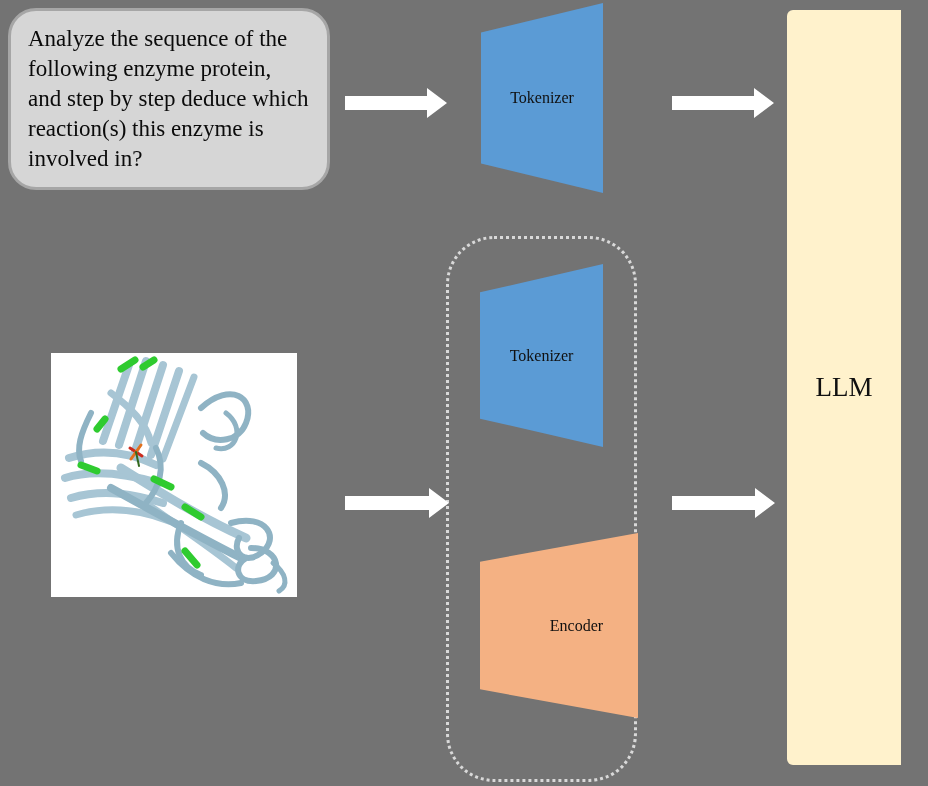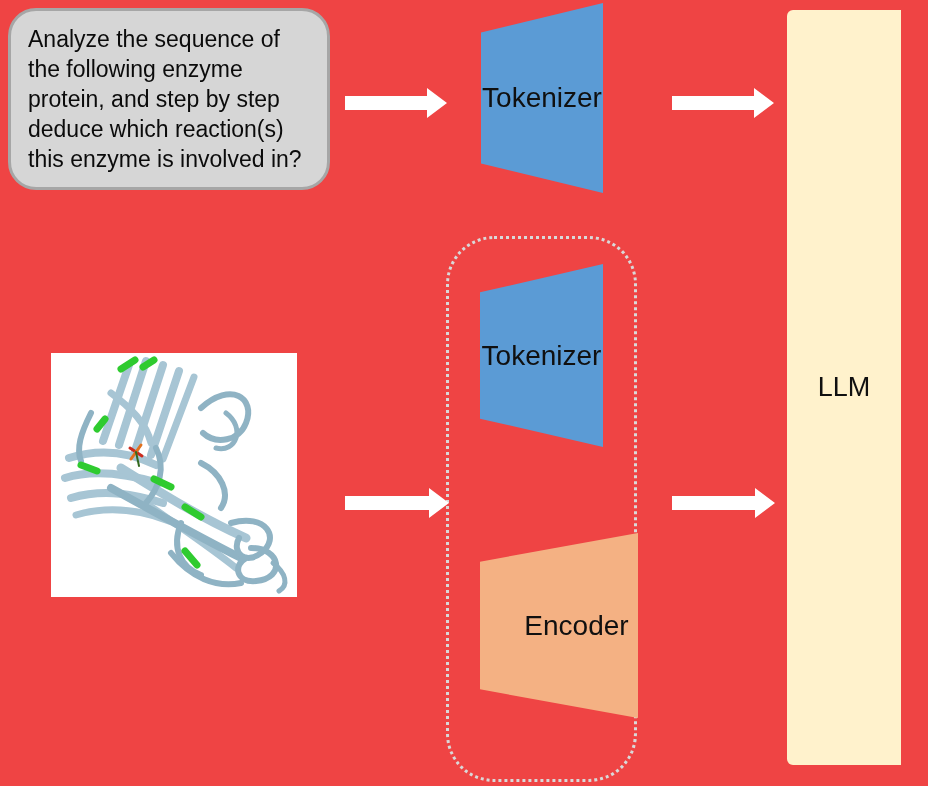--- a/index.html
+++ b/index.html
@@ -1,20 +1,20 @@
 <!DOCTYPE html>
 <html><head>
 <meta charset="utf-8">
 <style>
   html, body { margin: 0; padding: 0; background: #000; }
   .canvas {
     position: relative;
     width: 928px; height: 786px;
-    background: #ef4444;
-    font-family: Liberation Sans, sans-serif;
+    background: #737373;
+    font-family: Liberation Serif, serif;
     overflow: hidden;
   }
 
   
   .bubble {
     position: absolute; left: 8px; top: 8px;
     width: 322px; height: 182px;
     box-sizing: border-box;
     background: #D6D6D6;
     border: 3px solid #A6A6A6;
@@ -34,21 +34,21 @@
     width: 246px; height: 244px;
     background: #ffffff;
   }
   .protein svg { display: block; }
 
   
   .trap {
     position: absolute;
     display: flex; align-items: center; justify-content: center;
     clip-path: polygon(0% 15.5%, 100% 0%, 100% 100%, 0% 84.5%);
-    font-size: 28px; color: #101010;
+    font-size: 16px; color: #101010;
   }
   .trap-top { left: 481px; top: 3px;   width: 122px; height: 190px; background: #5B9BD5; }
   .trap-mid { left: 480px; top: 264px; width: 123px; height: 183px; background: #5B9BD5; }
   .trap-enc { left: 480px; top: 533px; width: 123px; height: 185px; background: #F4B183; padding-left: 35px; }
 
   
   .dotted-group {
     position: absolute; left: 446px; top: 236px;
     width: 191px; height: 546px;
     box-sizing: border-box;

